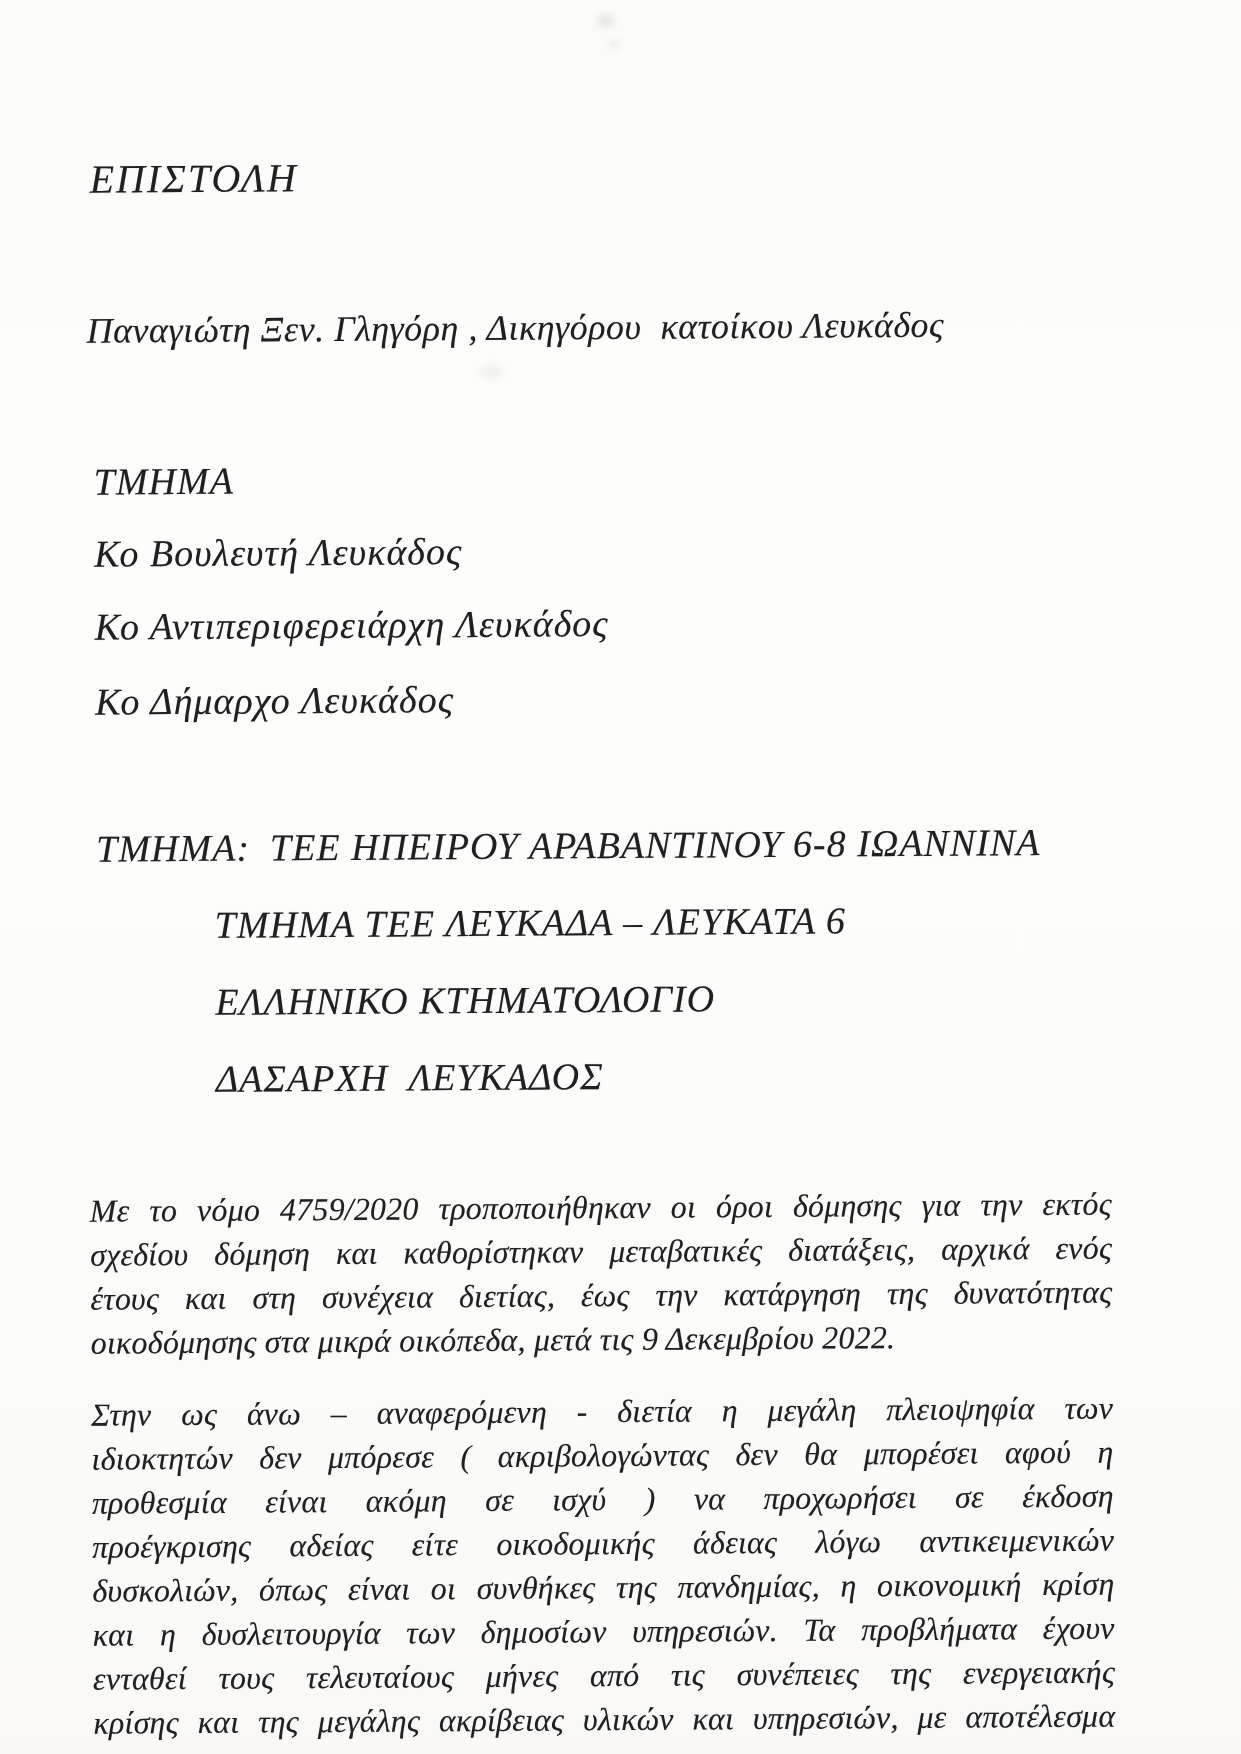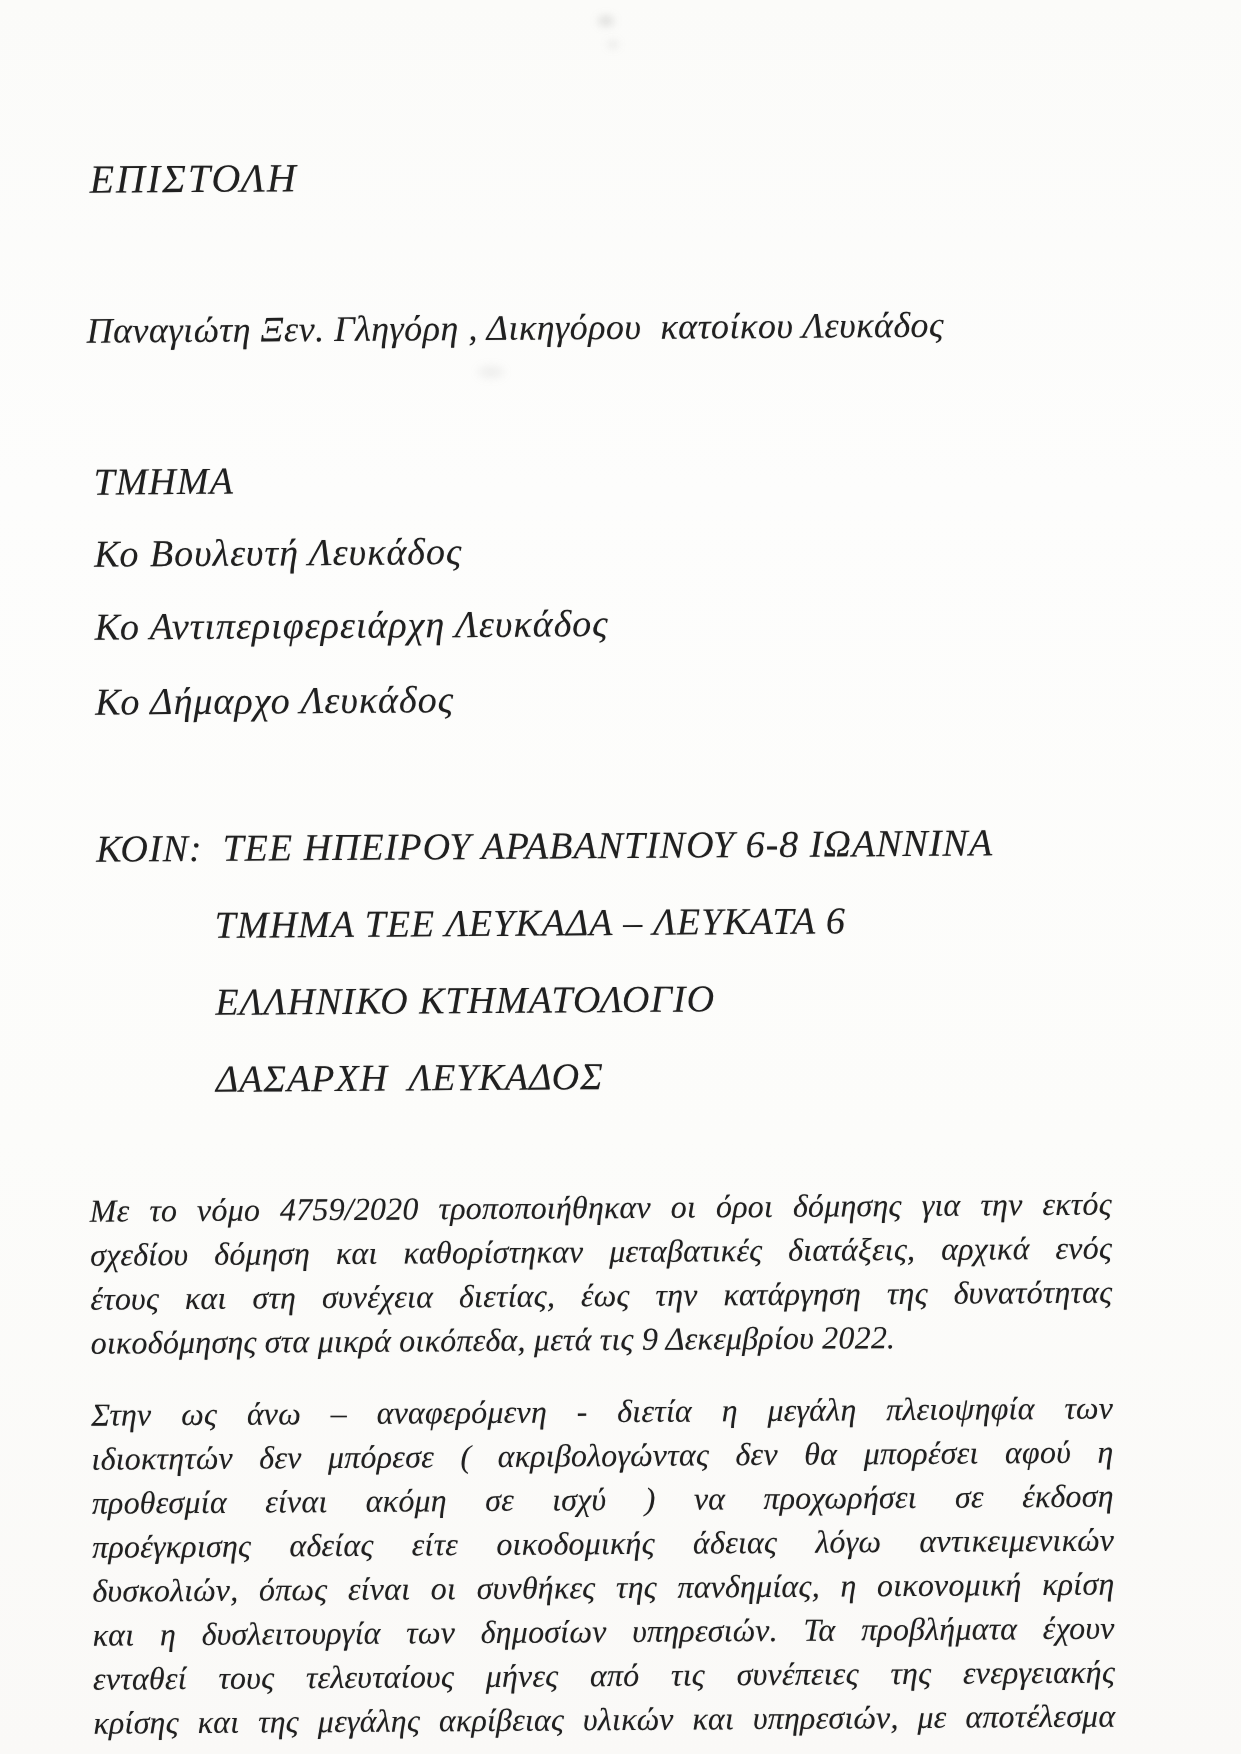--- a/index.html
+++ b/index.html
@@ -90,21 +90,21 @@
     <div class="txt title">ΕΠΙΣΤΟΛΗ</div>
 
     <div class="txt sender">Παναγιώτη Ξεν. Γληγόρη , Δικηγόρου  κατοίκου Λευκάδος</div>
 
     <div class="txt hdr pros">ΤΜΗΜΑ</div>
 
     <div class="txt hdr r0">Κο Βουλευτή Λευκάδος</div>
     <div class="txt hdr r1">Κο Αντιπεριφερειάρχη Λευκάδος</div>
     <div class="txt hdr r2">Κο Δήμαρχο Λευκάδος</div>
 
-    <div class="txt hdr cc0"><span class="cc-label">ΚΟΙΝ:</span><span>ΤΕΕ ΗΠΕΙΡΟΥ ΑΡΑΒΑΝΤΙΝΟΥ 6-8 ΙΩΑΝΝΙΝΑ</span></div>
+    <div class="txt hdr cc0"><span class="cc-label">ΤΜΗΜΑ:</span><span>ΤΕΕ ΗΠΕΙΡΟΥ ΑΡΑΒΑΝΤΙΝΟΥ 6-8 ΙΩΑΝΝΙΝΑ</span></div>
     <div class="txt hdr cc1">ΤΜΗΜΑ ΤΕΕ ΛΕΥΚΑΔΑ – ΛΕΥΚΑΤΑ 6</div>
     <div class="txt hdr cc2">ΕΛΛΗΝΙΚΟ ΚΤΗΜΑΤΟΛΟΓΙΟ</div>
     <div class="txt hdr cc3">ΔΑΣΑΡΧΗ  ΛΕΥΚΑΔΟΣ</div>
 
     <div class="para p1">
       <div class="bline">Με το νόμο 4759/2020 τροποποιήθηκαν οι όροι δόμησης για την εκτός</div>
       <div class="bline">σχεδίου δόμηση και καθορίστηκαν μεταβατικές διατάξεις, αρχικά ενός</div>
       <div class="bline">έτους και στη συνέχεια διετίας, έως την κατάργηση της δυνατότητας</div>
       <div class="bline bline-last">οικοδόμησης στα μικρά οικόπεδα, μετά τις 9 Δεκεμβρίου 2022.</div>
     </div>

